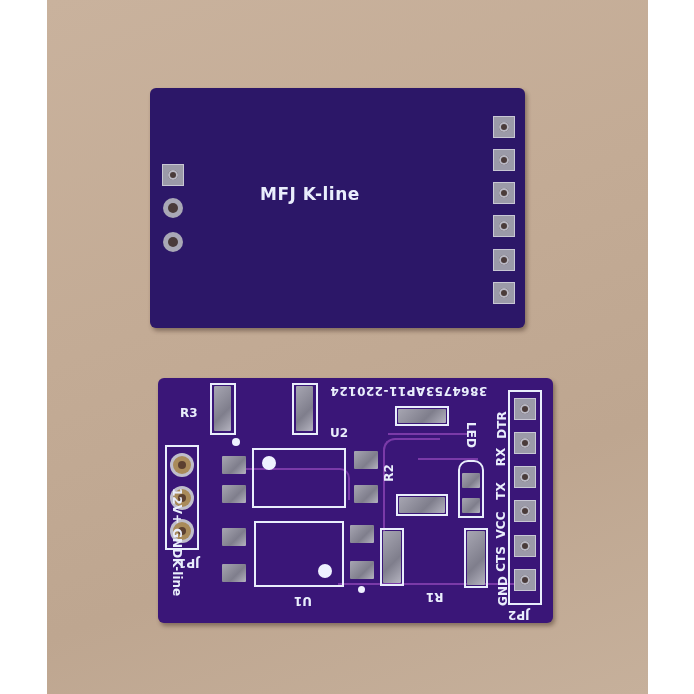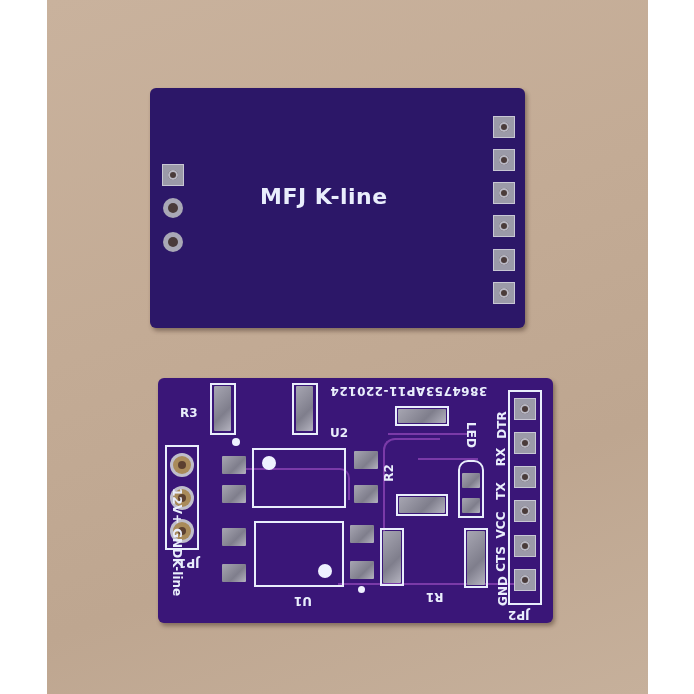--- a/index.html
+++ b/index.html
@@ -33,21 +33,21 @@
     <div class="pad-rd" style="left:13px;top:110px;"></div>
     <div class="pad-rd" style="left:13px;top:144px;"></div>
 
     <div class="pad-sq" style="left:343px;top:28px;"></div>
     <div class="pad-sq" style="left:343px;top:61px;"></div>
     <div class="pad-sq" style="left:343px;top:94px;"></div>
     <div class="pad-sq" style="left:343px;top:127px;"></div>
     <div class="pad-sq" style="left:343px;top:161px;"></div>
     <div class="pad-sq" style="left:343px;top:194px;"></div>
 
-    <div class="silk" style="left:110px;top:96px;font-size:22px;letter-spacing:0.5px;text-align:right;">MFJ K-line</div>
+    <div class="silk" style="left:110px;top:96px;font-size:17px;letter-spacing:0.5px;text-align:right;">MFJ K-line</div>
   </div>
 
   <div class="board front">
 
     <div class="trace" style="left:70px;top:90px;width:120px;height:30px;border-top-width:2px;border-right-width:2px;border-radius:0 10px 0 0;"></div>
     <div class="trace" style="left:180px;top:205px;width:180px;height:15px;border-top-width:2px;"></div>
     <div class="trace" style="left:225px;top:60px;width:55px;height:130px;border-left-width:2px;border-top-width:2px;border-radius:12px 0 0 0;"></div>
     <div class="trace" style="left:260px;top:60px;width:60px;height:20px;border-bottom-width:2px;"></div>
     <div class="trace" style="left:230px;top:55px;width:80px;height:1px;border-top-width:2px;"></div>
 

